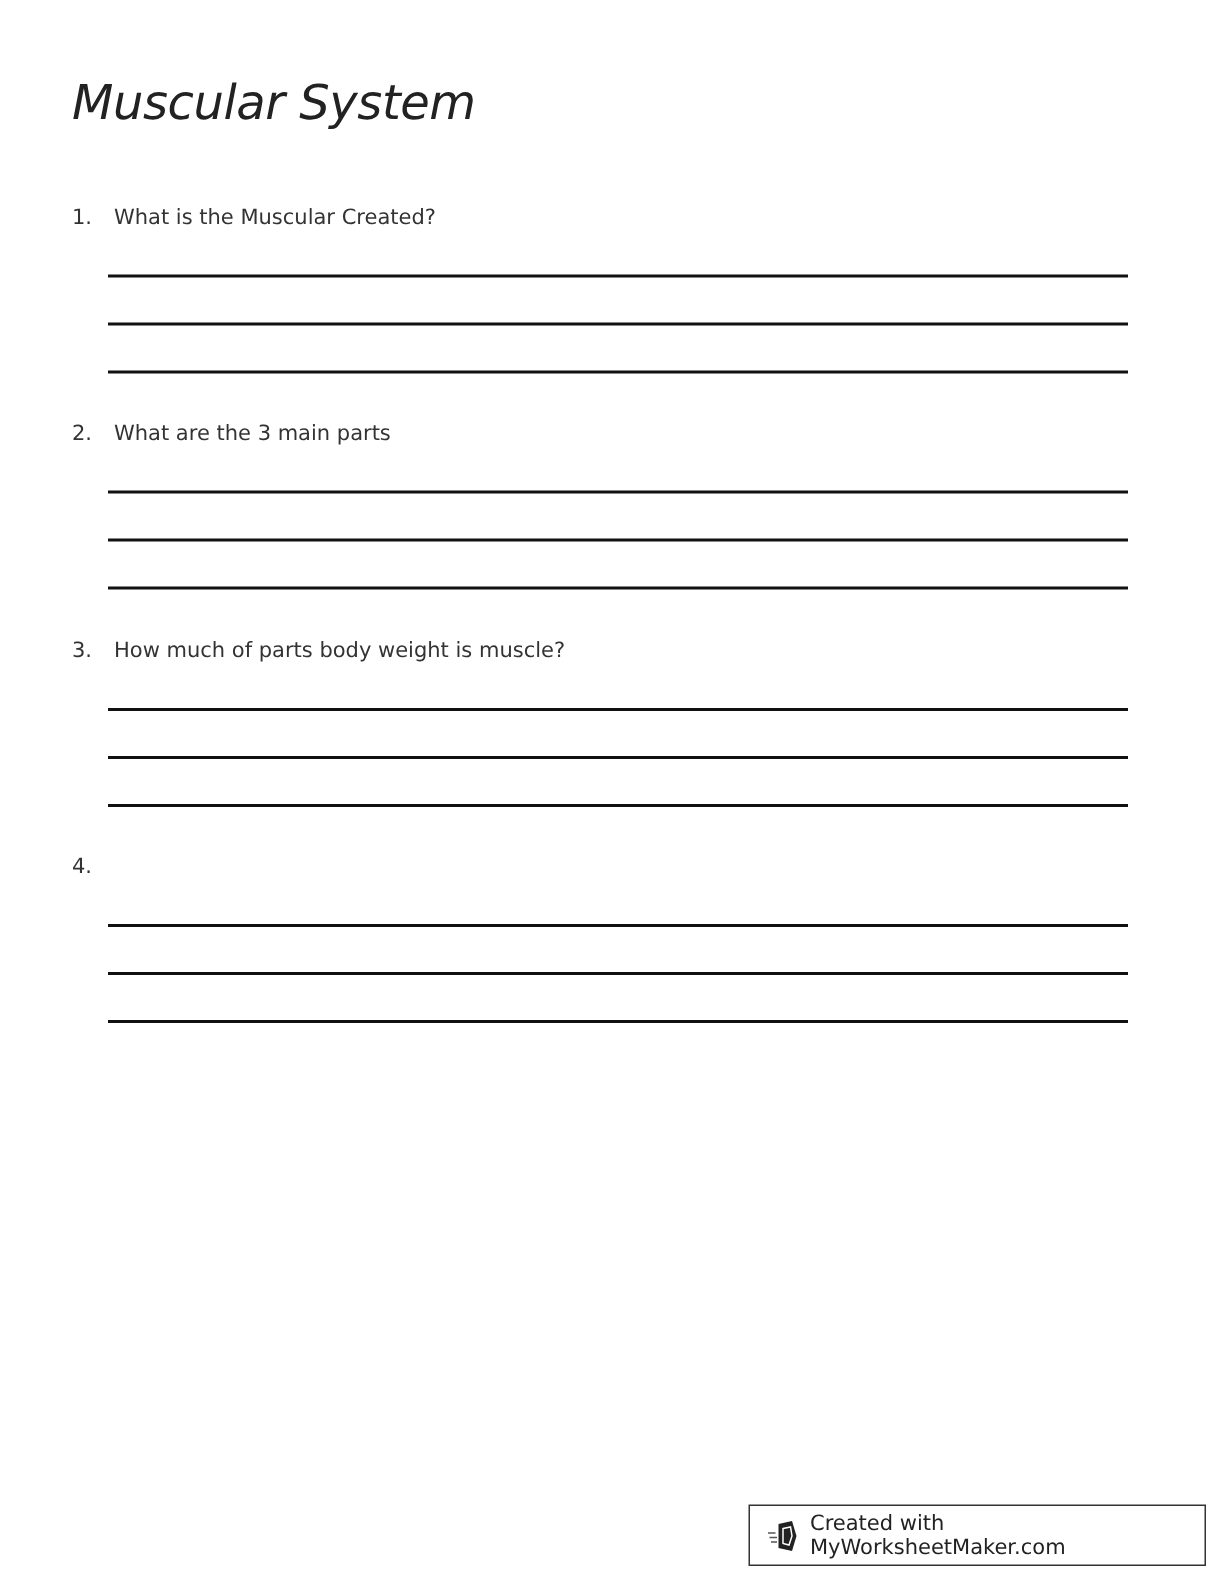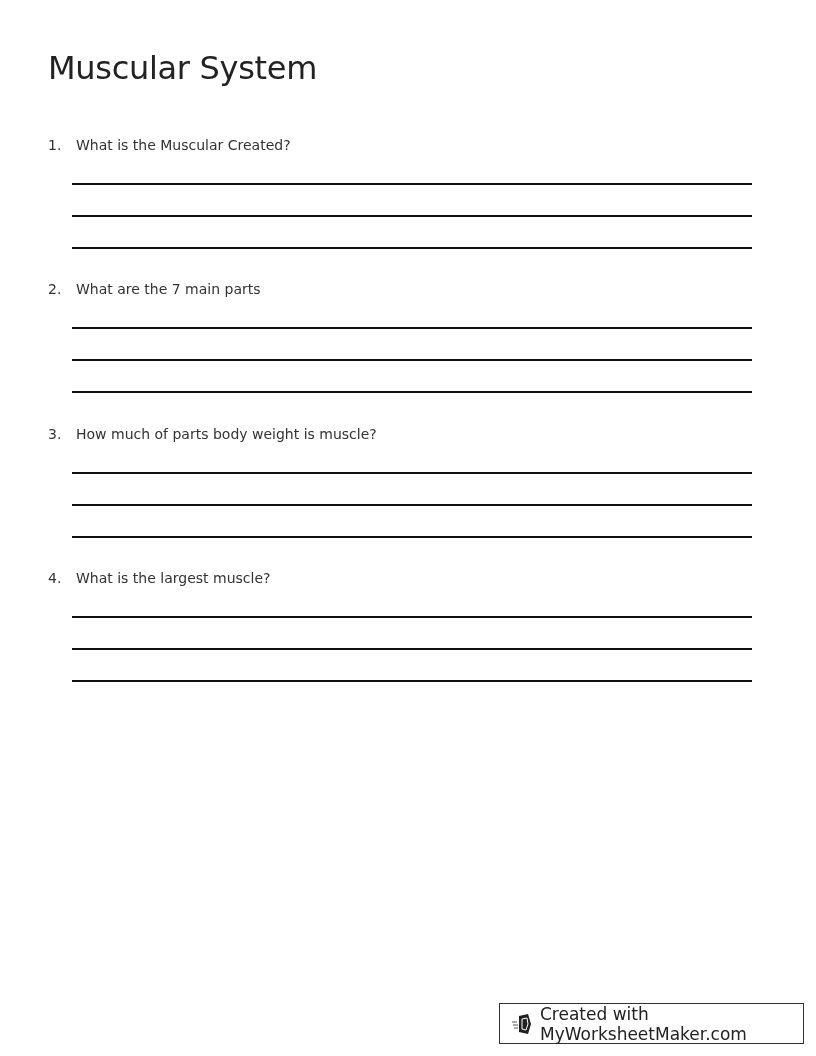--- a/index.html
+++ b/index.html
@@ -1,67 +1,66 @@
 <!DOCTYPE html>
 <html><head>
 <meta charset="utf-8">
 <style>
   html, body { margin: 0; padding: 0; background: #ffffff; }
   body { width: 816px; height: 1056px; position: relative; overflow: hidden;
          font-family: "DejaVu Sans", sans-serif; color: #222222; }
   .title { position: absolute; left: 48px; top: 48px; font-size: 32px; font-weight: normal;
-           color: #222; margin: 0; letter-spacing: -0.3px; line-height: 40px; }
+           color: #222; margin: 0; letter-spacing: -0.3px; line-height: 40px; font-style: italic; }
   .question { position: absolute; left: 48px; width: 720px; }
   .q-text { font-size: 14px; line-height: 18px; color: #333; display: flex; }
   .q-num { width: 28px; display: inline-block; }
   .line { position: absolute; left: 24px; width: 680px; height: 2px; background: #111; }
   .footer { position: absolute; left: 499px; top: 1003px; width: 305px; height: 41px;
             border: 1.5px solid #333; box-sizing: border-box; display: flex; align-items: center;
-            padding-left: 12px; font-size: 17px; color: #222; }
+            padding-left: 12px; font-size: 14px; color: #222; }
   .footer-icon { width: 20px; height: 22px; margin-right: 8px; }
 </style>
 </head>
 <body>
 
 <h1 class="title">Muscular System</h1>
 
 <div class="question" style="top:136px;">
   <div class="q-text">
     <span class="q-num">1.</span>
     <span>What is the Muscular Created?</span>
   </div>
   <div class="line" style="top:47px;"></div>
   <div class="line" style="top:79px;"></div>
   <div class="line" style="top:111px;"></div>
 </div>
 
 <div class="question" style="top:280px;">
   <div class="q-text">
     <span class="q-num">2.</span>
-    <span>What are the 7 main parts</span>
+    <span>What are the 3 main parts</span>
   </div>
   <div class="line" style="top:47px;"></div>
   <div class="line" style="top:79px;"></div>
   <div class="line" style="top:111px;"></div>
 </div>
 
 <div class="question" style="top:425px;">
   <div class="q-text">
     <span class="q-num">3.</span>
     <span>How much of parts body weight is muscle?</span>
   </div>
   <div class="line" style="top:47px;"></div>
   <div class="line" style="top:79px;"></div>
   <div class="line" style="top:111px;"></div>
 </div>
 
 <div class="question" style="top:569px;">
   <div class="q-text">
     <span class="q-num">4.</span>
-    <span>What is the largest muscle?</span>
   </div>
   <div class="line" style="top:47px;"></div>
   <div class="line" style="top:79px;"></div>
   <div class="line" style="top:111px;"></div>
 </div>
 
 <div class="footer">
   <span class="footer-icon">
     <svg width="20" height="22" viewBox="0 0 20 22">
       <line x1="0" y1="9" x2="5" y2="9" stroke="#555" stroke-width="1"></line>

